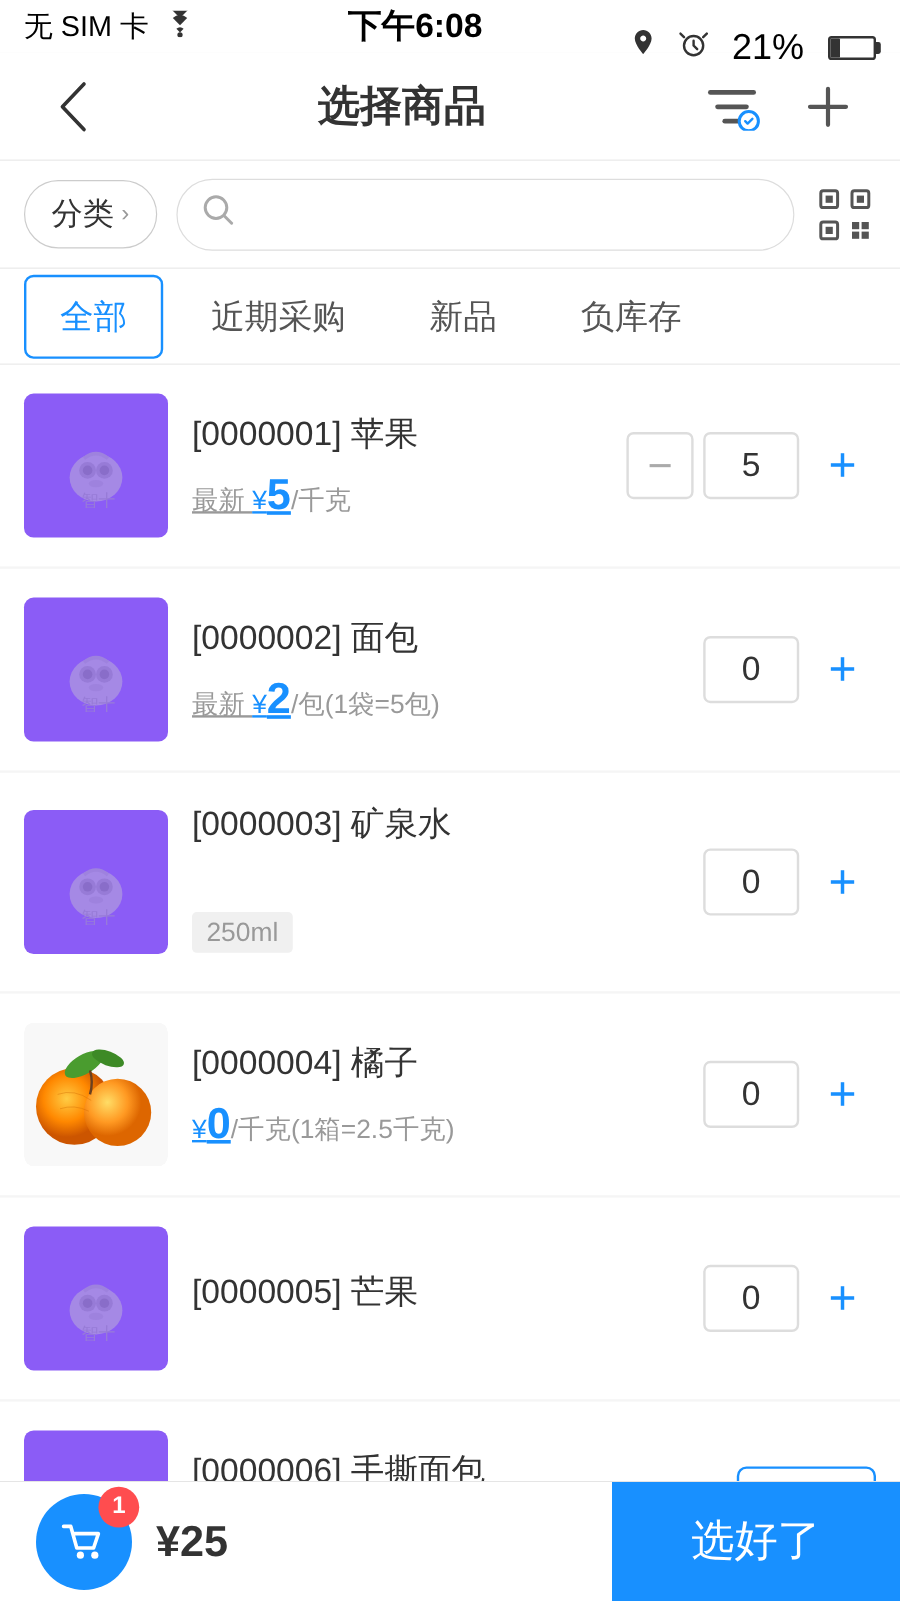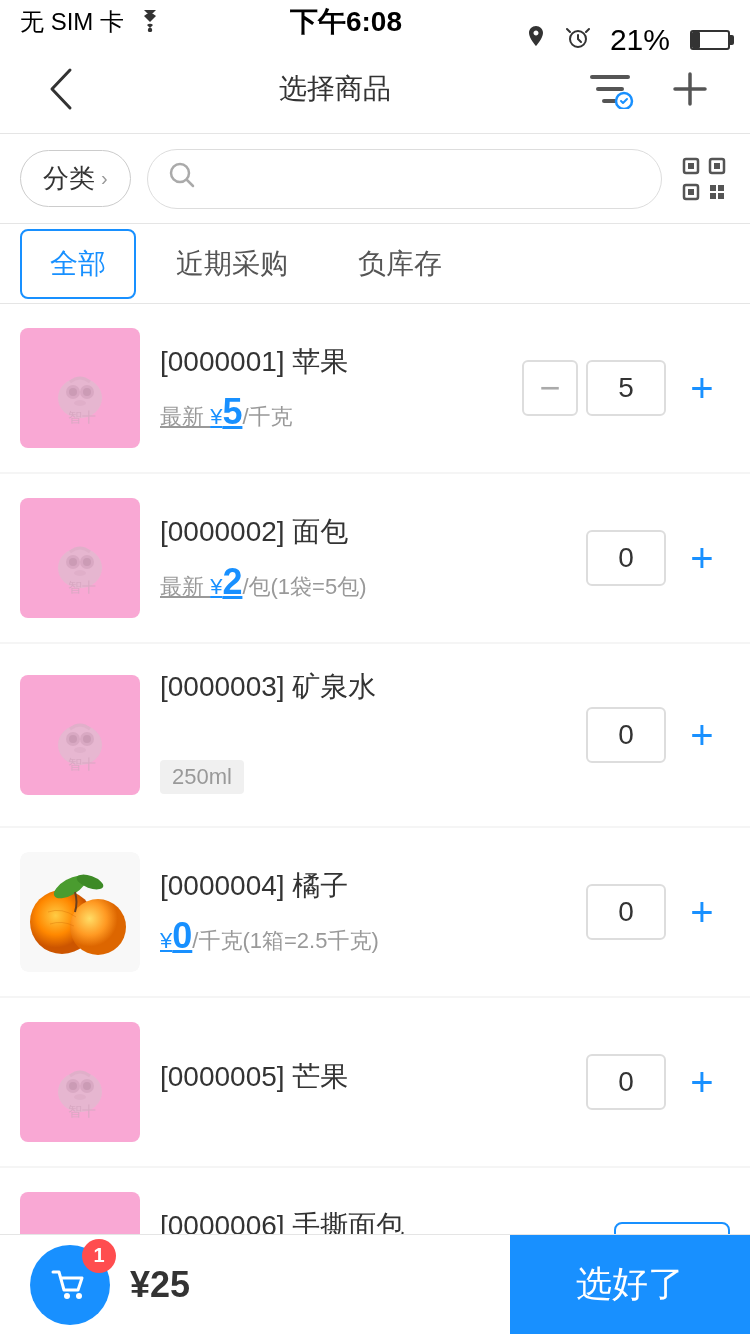--- a/index.html
+++ b/index.html
@@ -62,22 +62,22 @@
       justify-content: space-between;
       padding: 0 30px;
       border-bottom: 1px solid #e5e5e5;
     }
     .nav-back {
       width: 60px; height: 60px;
       display: flex; align-items: center; justify-content: center;
       cursor: pointer;
     }
     .nav-title {
-      font-size: 28px;
-      font-weight: 400;
+      font-size: 35px;
+      font-weight: 700;
       color: #333;
     }
     .nav-actions {
       display: flex; align-items: center; gap: 20px;
     }
     .nav-icon-btn {
       width: 60px; height: 60px;
       display: flex; align-items: center; justify-content: center;
       cursor: pointer;
     }
@@ -173,21 +173,21 @@
       background: #fff;
       margin-bottom: 2px;
       display: flex;
       align-items: center;
       padding: 24px 20px;
       min-height: 120px;
     }
     .product-image {
       width: 120px;
       height: 120px;
-      background: #f9a8d4;
+      background: #8b5cf6;
       border-radius: 8px;
       display: flex;
       align-items: center;
       justify-content: center;
       overflow: hidden;
       flex-shrink: 0;
     }
     .product-image.has-image {
       background: transparent;
     }
@@ -427,20 +427,23 @@
     </svg>
   </div>
 </div>
 
 <div class="tab-bar">
   <div class="tab-item active">
     <span>全部</span>
   </div>
   <div class="tab-item">
     <span>近期采购</span>
+  </div>
+  <div class="tab-item">
+    <span>新品</span>
   </div>
   <div class="tab-item">
     <span>负库存</span>
   </div>
 </div>
 
 <div class="product-list" id="product-list">
 
   <div class="product-item">
     <div class="product-image">

